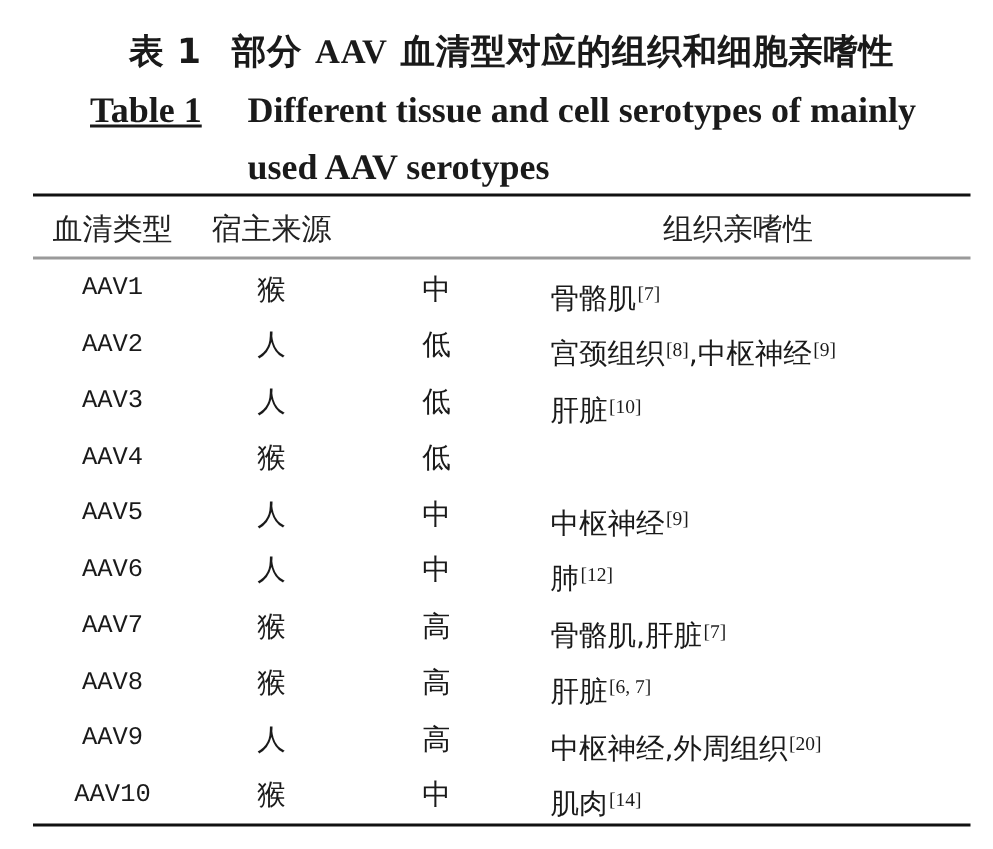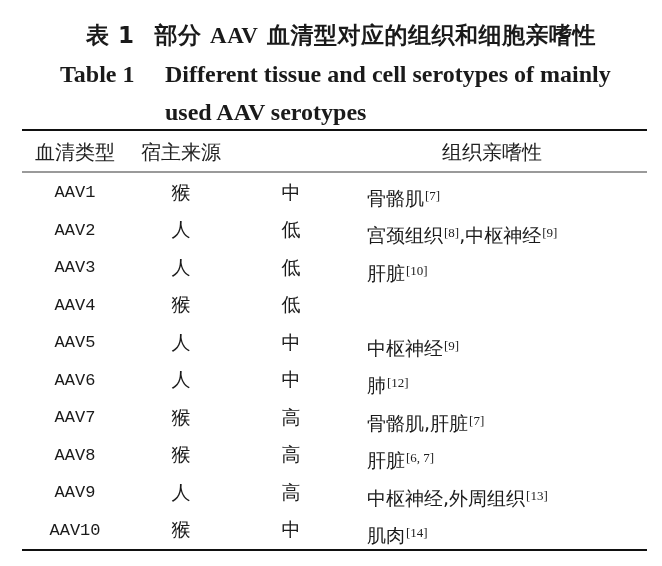--- a/index.html
+++ b/index.html
@@ -38,20 +38,21 @@
       top: 55px;
       font-family: "Liberation Serif", serif;
       font-weight: bold;
       font-size: 24px;
       line-height: 38px;
       width: 560px;
     }
     .caption-en .tlabel {
       display: inline-block;
       width: 105px;
+      text-decoration: underline;
     }
     .caption-en .line2 {
       padding-left: 105px;
     }
     .rule {
       position: absolute;
       left: 22px;
       width: 625px;
       background: #111;
     }
@@ -202,21 +203,21 @@
         <span>肝脏</span>
         <sup class="cite">[6, 7]</sup>
       </div>
   </div>
   <div class="row">
     <div class="cell c1">AAV9</div>
     <div class="cell c2">人</div>
     <div class="cell c3">高</div>
     <div class="cell c4">
         <span>中枢神经,外周组织</span>
-        <sup class="cite">[13]</sup>
+        <sup class="cite">[20]</sup>
       </div>
   </div>
   <div class="row">
     <div class="cell c1">AAV10</div>
     <div class="cell c2">猴</div>
     <div class="cell c3">中</div>
     <div class="cell c4">
         <span>肌肉</span>
         <sup class="cite">[14]</sup>
       </div>

